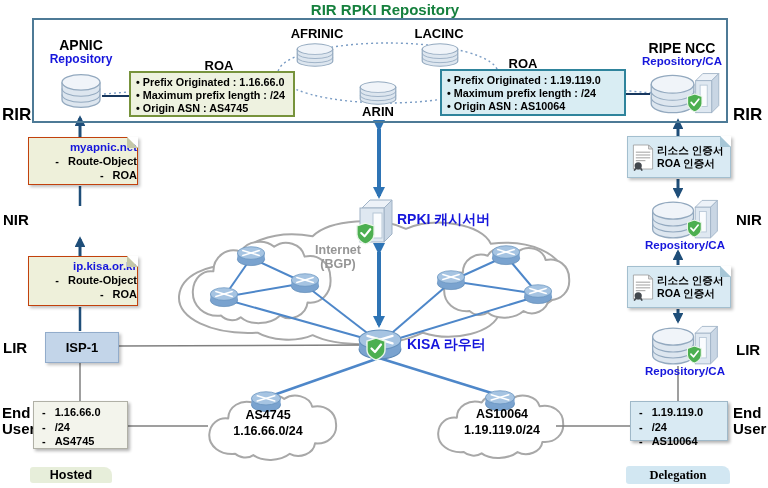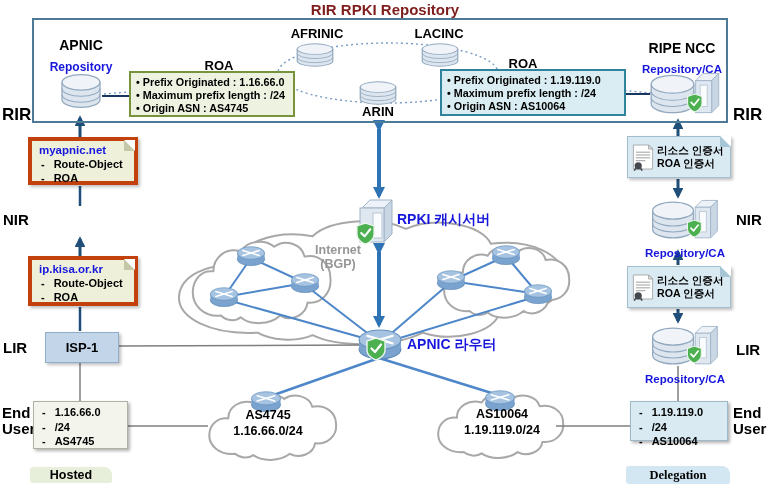--- a/index.html
+++ b/index.html
@@ -1,35 +1,35 @@
 <!DOCTYPE html>
 <html><head>
 <meta charset="utf-8">
 <style>
   html,body{margin:0;padding:0;background:#fff;}
   #stage{position:relative;width:768px;height:488px;background:#fff;overflow:hidden;
          font-family:"Liberation Sans","DejaVu Sans",sans-serif;}
   #bg{position:absolute;left:0;top:0;z-index:1;}
   .abs{position:absolute;z-index:2;}
   .ctr{text-align:center;}
-  .title{font-size:15px;color:#7f1d1d;font-weight:bold;}
+  .title{font-size:15px;color:#15803d;font-weight:bold;}
   .rirbox{border:2px solid #4d7a96;background:transparent;}
   .sideL{font-size:17px;font-weight:bold;color:#000;margin-top:32px;}
   .lvl{font-size:15px;font-weight:bold;color:#000;line-height:16px;}
   .nodeT{font-size:14px;font-weight:bold;color:#000;}
   .nodeS{font-size:13px;font-weight:bold;color:#000;}
-  .subT{font-size:11.5px;font-weight:bold;color:#1616dc;margin-top:8px;}
+  .subT{font-size:11.5px;font-weight:bold;color:#1616dc;}
   .roaT{font-size:13px;font-weight:bold;}
   .roa{padding:3px 5px;box-sizing:border-box;}
   .roa .line{font-size:10.8px;font-weight:bold;line-height:13px;white-space:nowrap;}
   .roa .line::before{content:"• ";}
   .roaL{background:#eef2e0;border:2.5px solid #77933c;}
   .roaR{background:#d9edf3;border:2.5px solid #2f849c;}
-  .note{background:#eef0da;border:4px solid #c2410c;box-shadow:2px 2px 3px rgba(0,0,0,.25);
-        padding:2px 0 0 7px;box-sizing:border-box;}
+  .note{background:#eef0da;border:1px solid #c2410c;box-shadow:2px 2px 3px rgba(0,0,0,.25);
+        padding:2px 0 0 7px;box-sizing:border-box;text-align:right;}
   .noteB{background:#d9eaf3;border:1px solid #a3bfcf;box-shadow:2px 2px 3px rgba(0,0,0,.25);}
   .fold{position:absolute;top:-1px;right:-1px;width:11px;height:11px;}
   .fold::before{content:"";position:absolute;top:0;right:0;width:0;height:0;
         border-top:11px solid #ffffff;border-left:11px solid transparent;}
   .fold::after{content:"";position:absolute;top:0;right:0;width:0;height:0;
         border-bottom:11px solid #c4c7a8;border-right:11px solid transparent;}
   .noteB .fold::after{border-bottom-color:#a6c6d6;}
   .ntitle{font-size:11.5px;font-weight:bold;color:#1616dc;line-height:14px;}
   .dash{font-size:11px;font-weight:bold;color:#000;line-height:14px;padding-left:2px;}
   .dash::before{content:"-";margin-right:9px;font-weight:bold;}
@@ -305,20 +305,20 @@
   <polygon points="32,10 40,2 40,36 32,44" fill="#c9d6e4" stroke="#9fb2c6"></polygon>
   <rect x="8" y="10" width="24" height="34" fill="#dfe8f1" stroke="#9fb2c6"></rect>
   <rect x="21" y="15" width="9" height="25" fill="#fafcfe" stroke="#b6c6d6"></rect>
   <use href="#shield" x="4" y="24" width="19" height="23"></use>
 </svg>
 <div class="abs ksvlabel" style="left:397px;top:211px;">RPKI 캐시서버</div>
 <div class="abs inet ctr" style="left:303px;top:243px;width:70px;">
   <div>Internet</div>
   <div>(BGP)</div>
 </div>
-<div class="abs ksvlabel" style="left:407px;top:336px;">APNIC 라우터</div>
+<div class="abs ksvlabel" style="left:407px;top:336px;">KISA 라우터</div>
 
 <div class="abs astxt ctr" style="left:216px;top:408px;width:104px;">AS4745</div>
 <div class="abs astxt ctr" style="left:206px;top:424px;width:124px;">1.16.66.0/24</div>
 <div class="abs astxt ctr" style="left:448px;top:407px;width:108px;">AS10064</div>
 <div class="abs astxt ctr" style="left:438px;top:423px;width:128px;">1.19.119.0/24</div>
 
 </div>
 
 </body></html>

